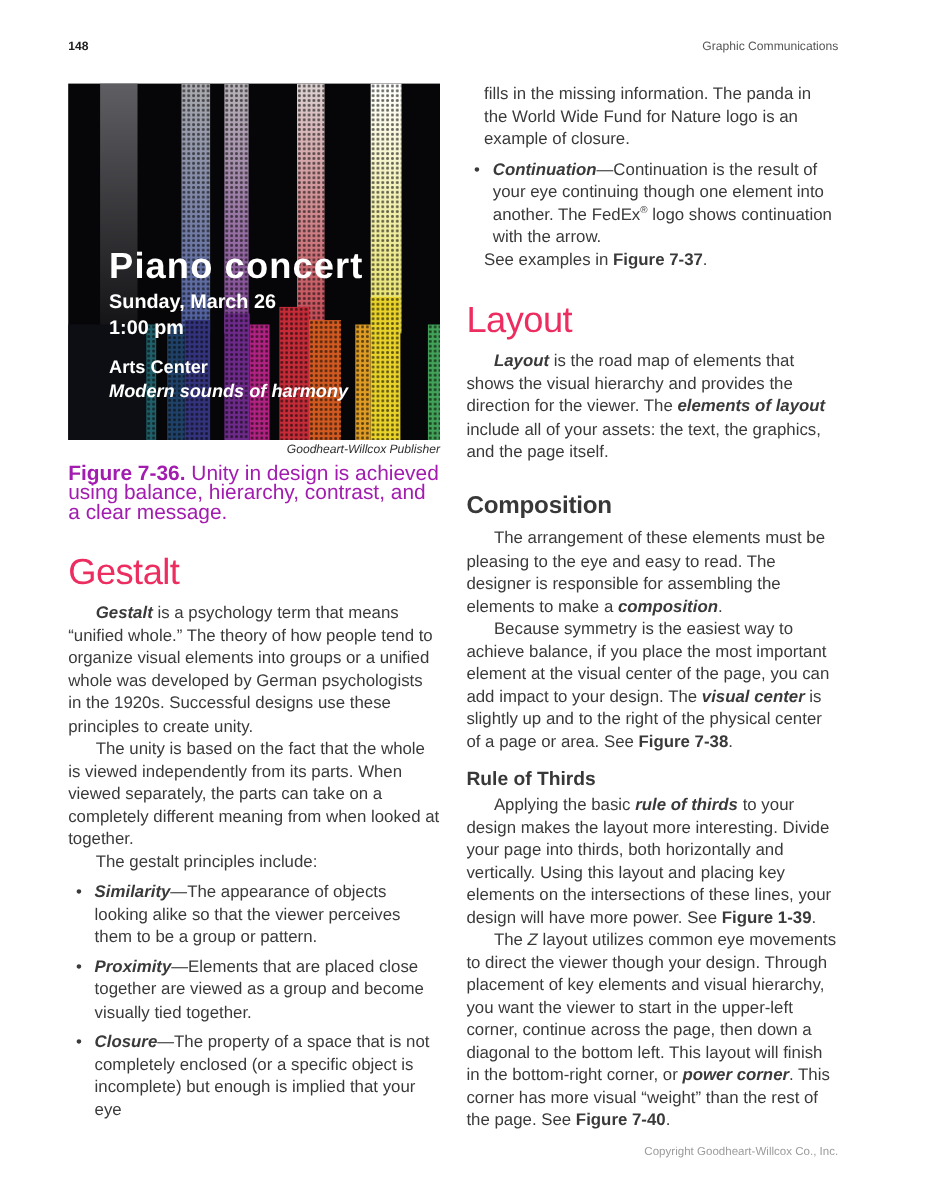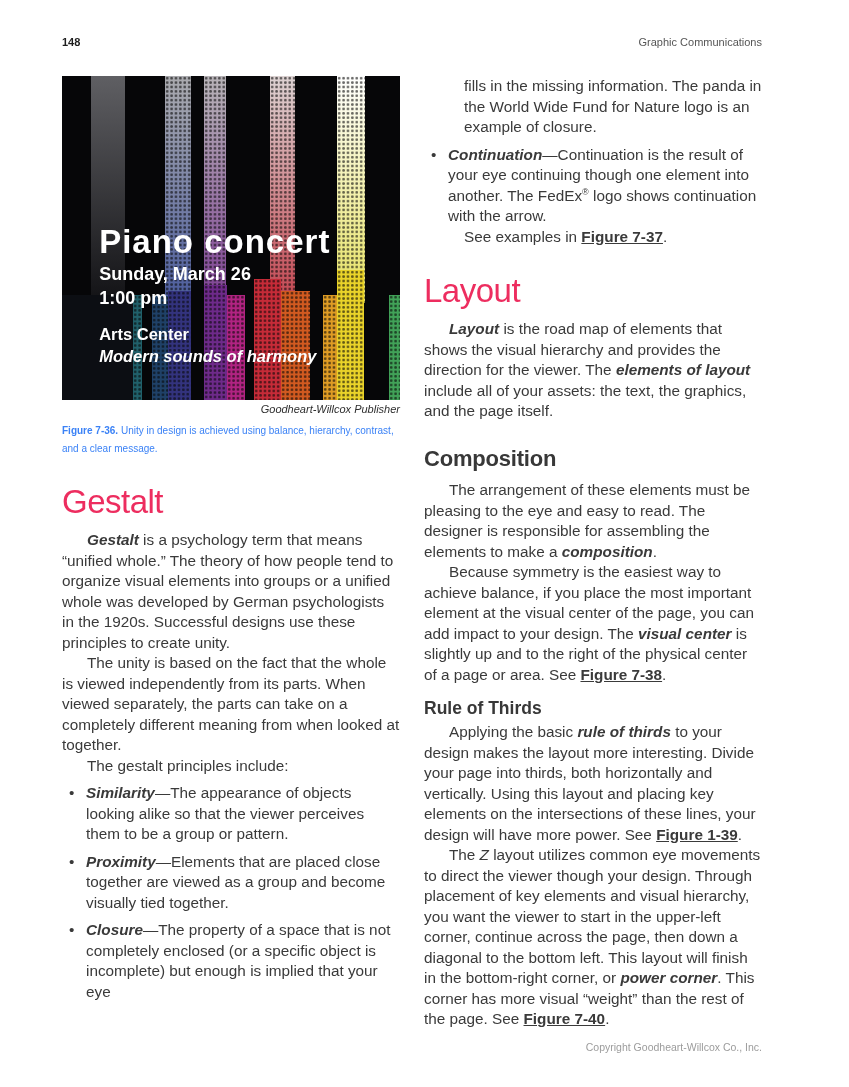--- a/index.html
+++ b/index.html
@@ -25,35 +25,35 @@
   .poster-art{position:absolute;inset:0;}
   .stripe{position:absolute;top:0;height:70%;z-index:1;}
   .key{position:absolute;bottom:0;z-index:2;}
   .poster-text{position:absolute;left:11%;top:46%;z-index:5;color:#fff;}
   .poster-title{font-size:33px;font-weight:700;letter-spacing:1px;line-height:1;white-space:nowrap;}
   .poster-date{font-size:18px;font-weight:700;margin-top:6px;}
   .poster-time{font-size:18px;font-weight:700;margin-top:3px;}
   .poster-venue{font-size:16.5px;font-weight:700;margin-top:16px;}
   .poster-tagline{font-size:16.5px;font-weight:700;font-style:italic;margin-top:3px;}
   .credit{font-size:11px;font-style:italic;color:#2e2e2e;text-align:right;margin-top:3px;}
-  .caption{font-size:10px;line-height:18px;color:#3b82f6;margin-top:7px;}
+  .caption{font-size:19px;line-height:18px;color:#a21caf;margin-top:7px;}
   .cap-label{font-weight:700;}
   
   .blocks h1{font-size:33px;font-weight:400;letter-spacing:-0.5px;color:var(--heading-pink);
              margin:26px 0 10px;line-height:1.1;}
   .blocks h2{font-size:22px;font-weight:700;letter-spacing:-0.2px;color:var(--h2-color);
              margin:24px 0 9px;line-height:1.15;}
   .blocks h3{font-size:17.5px;font-weight:700;color:var(--h2-color);margin:13px 0 3px;line-height:1.2;}
   .para{margin:0;font-size:15.3px;line-height:20.5px;color:var(--text-color);}
   .para.indent{text-indent:25px;}
-  .para.cont{margin-left:40px;}
+  .para.cont{margin-left:16px;}
   .li{display:flex;margin-top:7px;font-size:15.3px;line-height:20.5px;}
   .bullet{flex:0 0 24px;width:24px;padding-left:7px;box-sizing:border-box;}
   .li-text{flex:1;}
-  .rb{font-weight:700;text-decoration:underline;}
+  .rb{font-weight:700;}
   .ri{font-style:italic;}
   .rbi{font-weight:700;font-style:italic;}
   .rsup{font-size:9px;vertical-align:super;line-height:0;}
   
   .footer{position:absolute;top:1041px;right:87px;font-size:10.5px;color:var(--footer-color);}
 </style>
 </head>
 <body>
 
 <div class="page">

